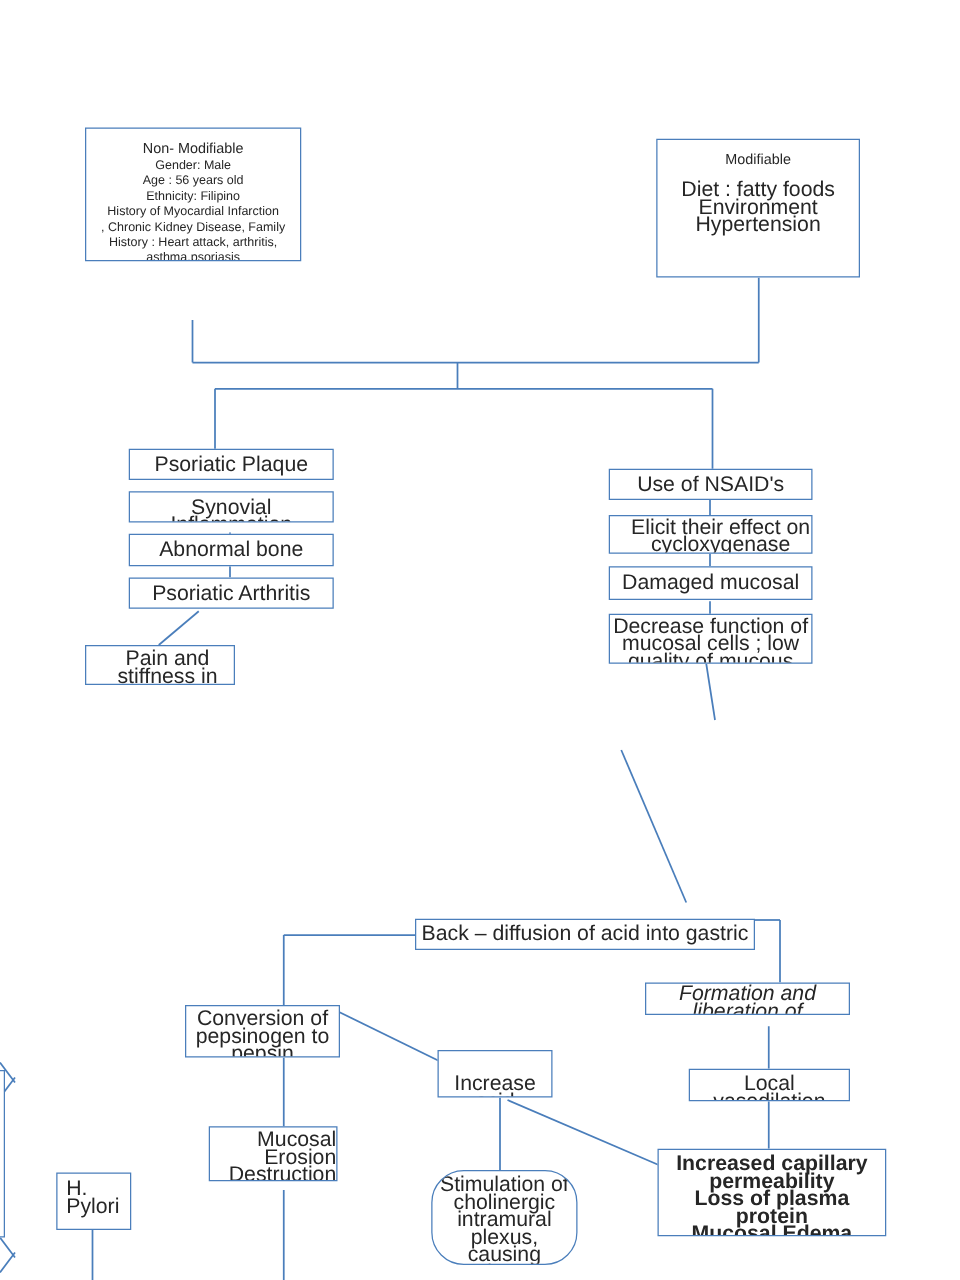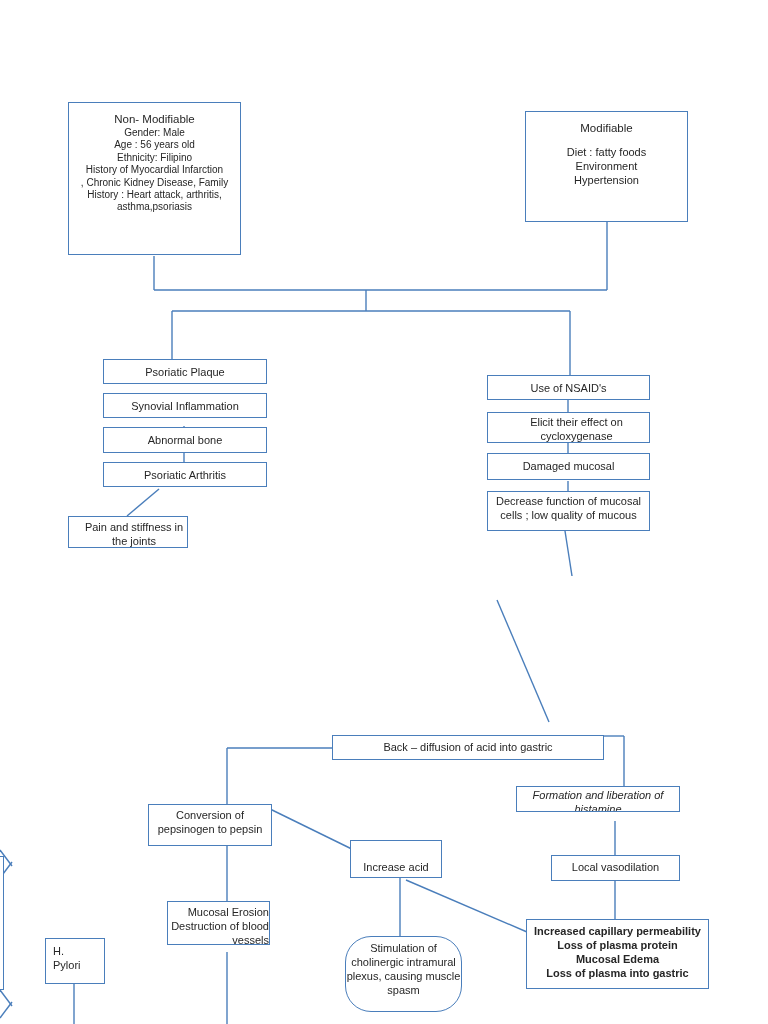--- a/index.html
+++ b/index.html
@@ -37,21 +37,21 @@
   }
   .n-title{
     font-size:11.5px;
     line-height:15px;
   }
   .n-body{
     font-size:10px;
     line-height:12.4px;
   }
   .n-plain{
-    font-size:11px;
+    font-size:17px;
     line-height:14px;
   }
   .n-left{
     text-align:left;
   }
   .pad-c{padding-top:9px;}
 </style>
 </head>
 <body>
 
@@ -106,21 +106,21 @@
 
       <path d="M74 984 L74 1024"></path>
 
       <path d="M0 850 L12 866"></path>
       <path d="M0 878 L12 862"></path>
       <path d="M0 990 L12 1006"></path>
       <path d="M0 1018 L12 1002"></path>
     </g>
   </svg>
 
-  <div class="node" style="left:68px; top:102px; width:173px; height:153px;">
+  <div class="node" style="left:68px; top:102px; width:173px; height:107px;">
     <span class="txt n-title pad-c">Non- Modifiable</span>
     <span class="txt n-body" style="">Gender: Male
 Age : 56 years old
 Ethnicity: Filipino
 History of Myocardial Infarction
 , Chronic Kidney Disease, Family History : Heart attack, arthritis, asthma,psoriasis</span>
   </div>
 
   <div class="node" style="left:525px; top:111px; width:163px; height:111px;">
     <span class="txt n-title pad-c">Modifiable</span>

